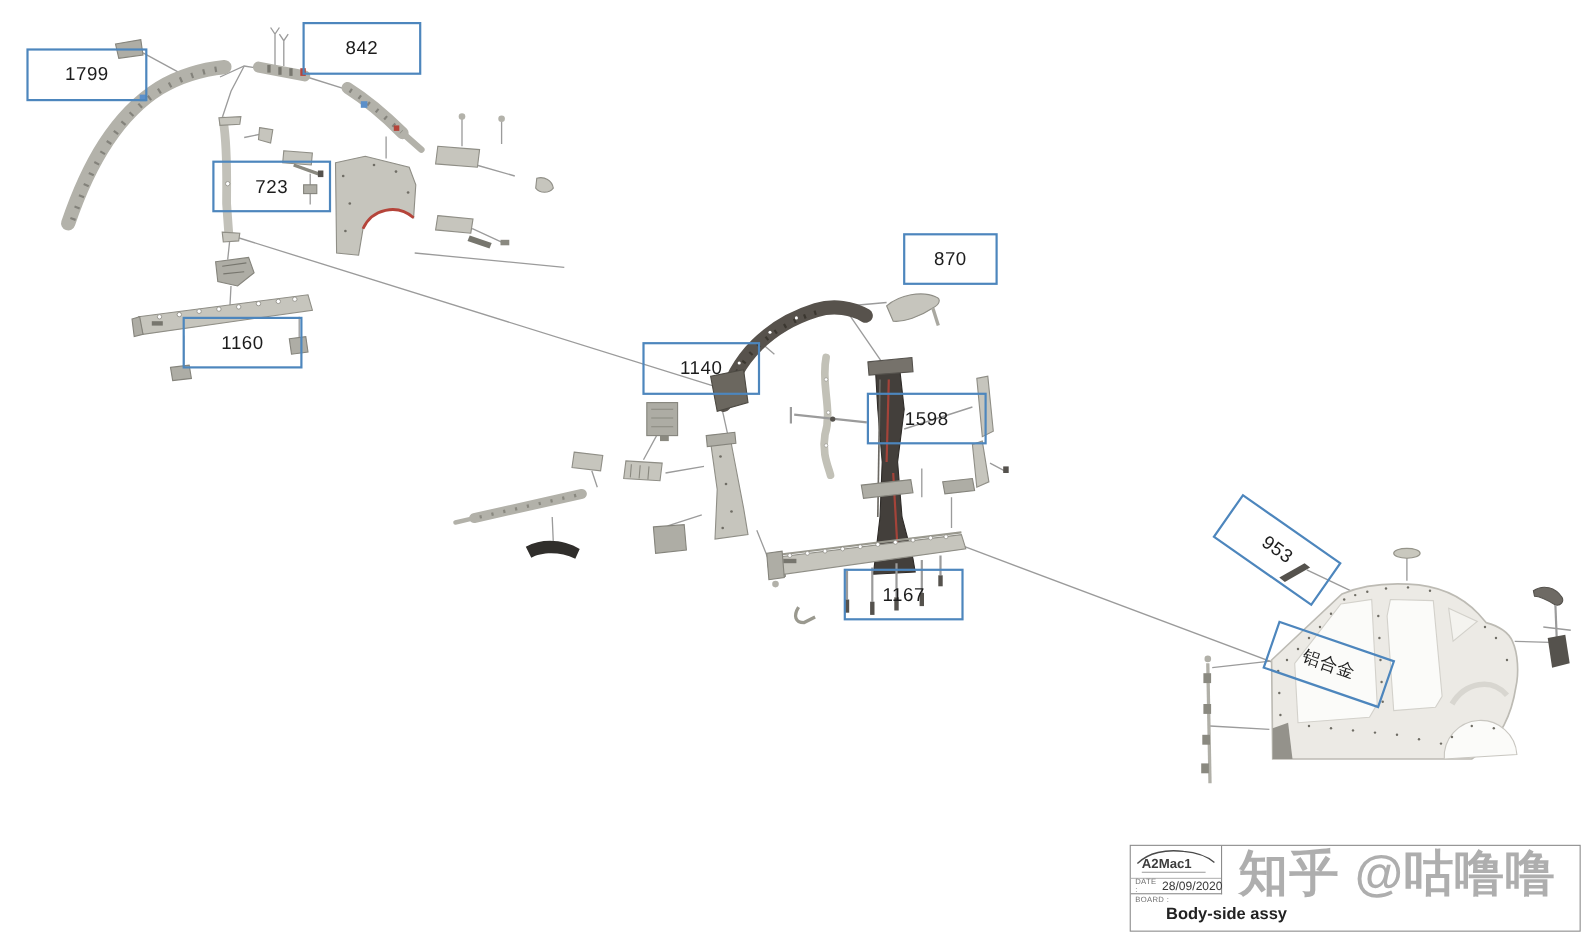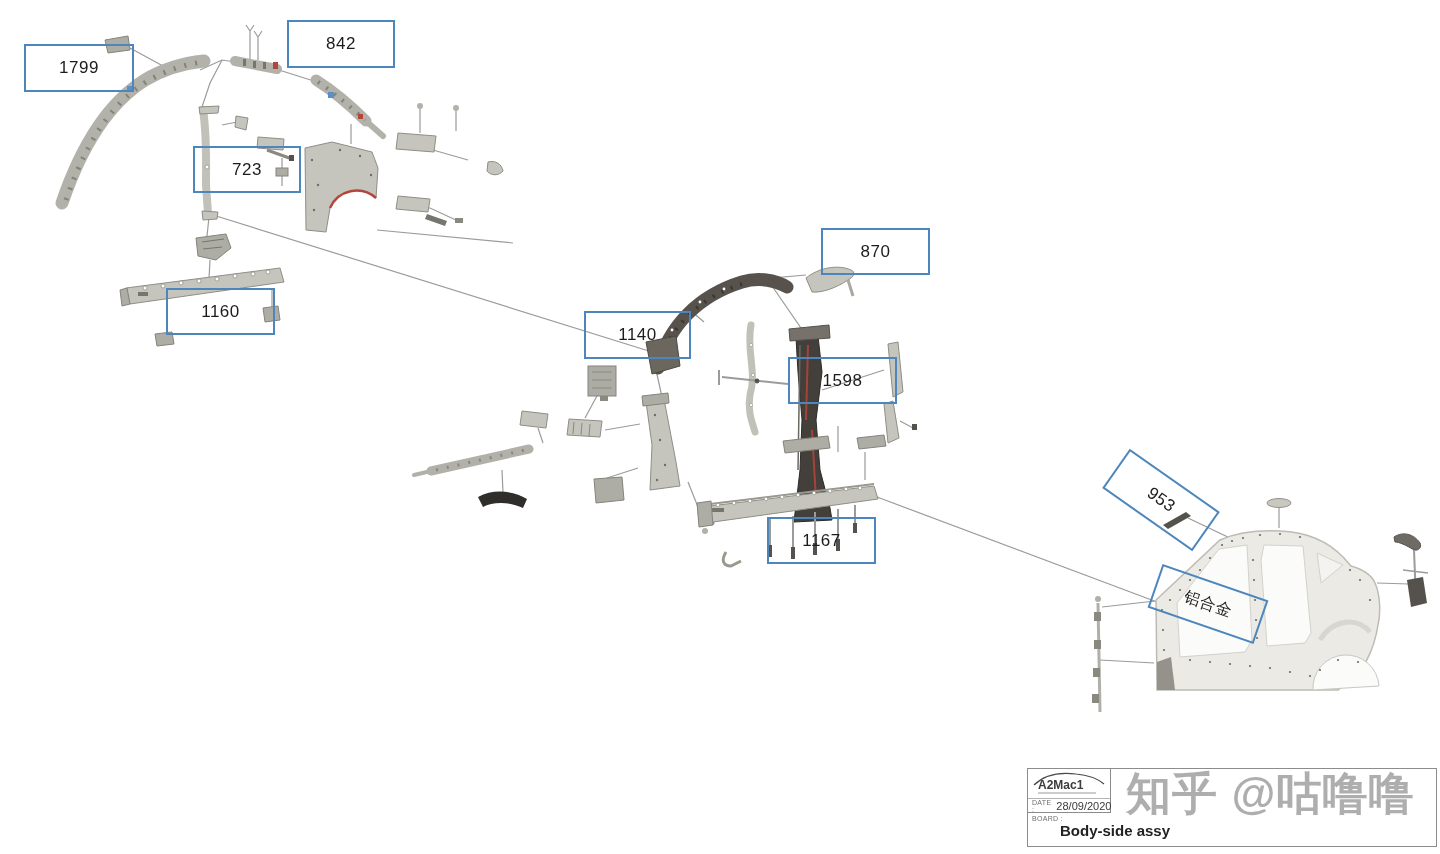--- a/index.html
+++ b/index.html
@@ -4,25 +4,25 @@
 <style>
   html,body{margin:0;padding:0;background:#ffffff;}
   .stage{position:relative;width:1440px;height:854px;background:#ffffff;overflow:hidden;
          font-family:"Liberation Sans",sans-serif;}
   .art{position:absolute;left:0;top:0;z-index:1;}
   
   .tag{position:absolute;z-index:2;box-sizing:border-box;border:2px solid #4d86bd;
        background:transparent;display:flex;align-items:center;justify-content:center;
        font-size:17px;color:#1c1c1c;letter-spacing:.5px;}
   #tag-1799{left:24px;top:44px;width:110px;height:48px;}
-  #tag-842{left:275px;top:20px;width:108px;height:48px;margin-left:12px;}
+  #tag-842{left:275px;top:20px;width:108px;height:48px;}
   #tag-723{left:193px;top:146px;width:108px;height:47px;}
   #tag-1160{left:166px;top:288px;width:109px;height:47px;}
   #tag-1140{left:584px;top:263px;width:107px;height:48px;margin-top:48px;}
-  #tag-870{left:821px;top:228px;width:109px;height:47px;}
+  #tag-870{left:821px;top:212px;width:86px;height:47px;}
   #tag-1598{left:788px;top:357px;width:109px;height:47px;}
   #tag-1167{left:767px;top:517px;width:109px;height:47px;}
   #tag-953{left:1106px;top:476px;width:110px;height:48px;transform:rotate(35deg);}
   #tag-lhj{left:1152px;top:581px;width:112px;height:46px;transform:rotate(19deg);font-size:16px;}
   
   .tblock{position:absolute;left:1027px;top:768px;width:410px;height:79px;z-index:3;
           box-sizing:border-box;border:1px solid #8c8c8c;background:#fff;
           display:grid;grid-template-columns:83px 1fr;grid-template-rows:44px 35px;}
   .tb-left{grid-column:1;grid-row:1;border-right:1px solid #8c8c8c;border-bottom:1px solid #8c8c8c;
            display:flex;flex-direction:column;}

